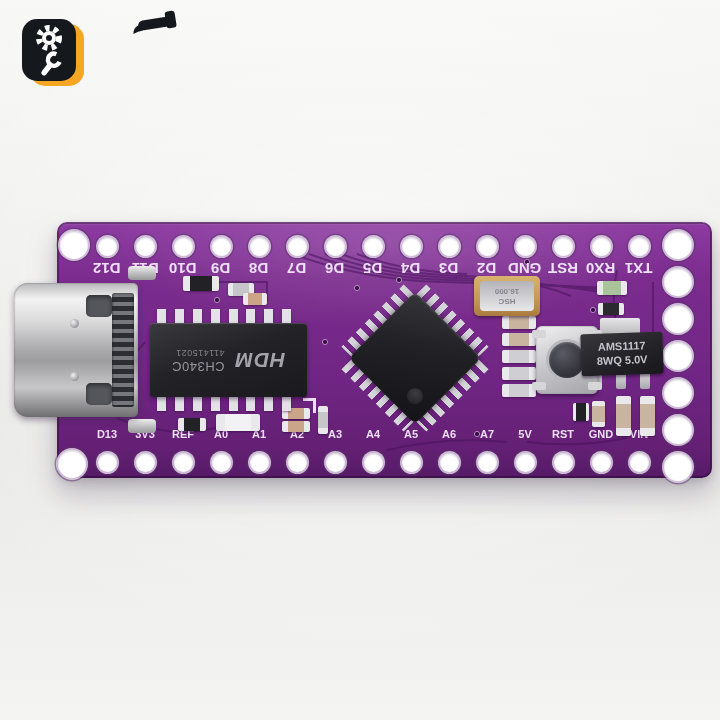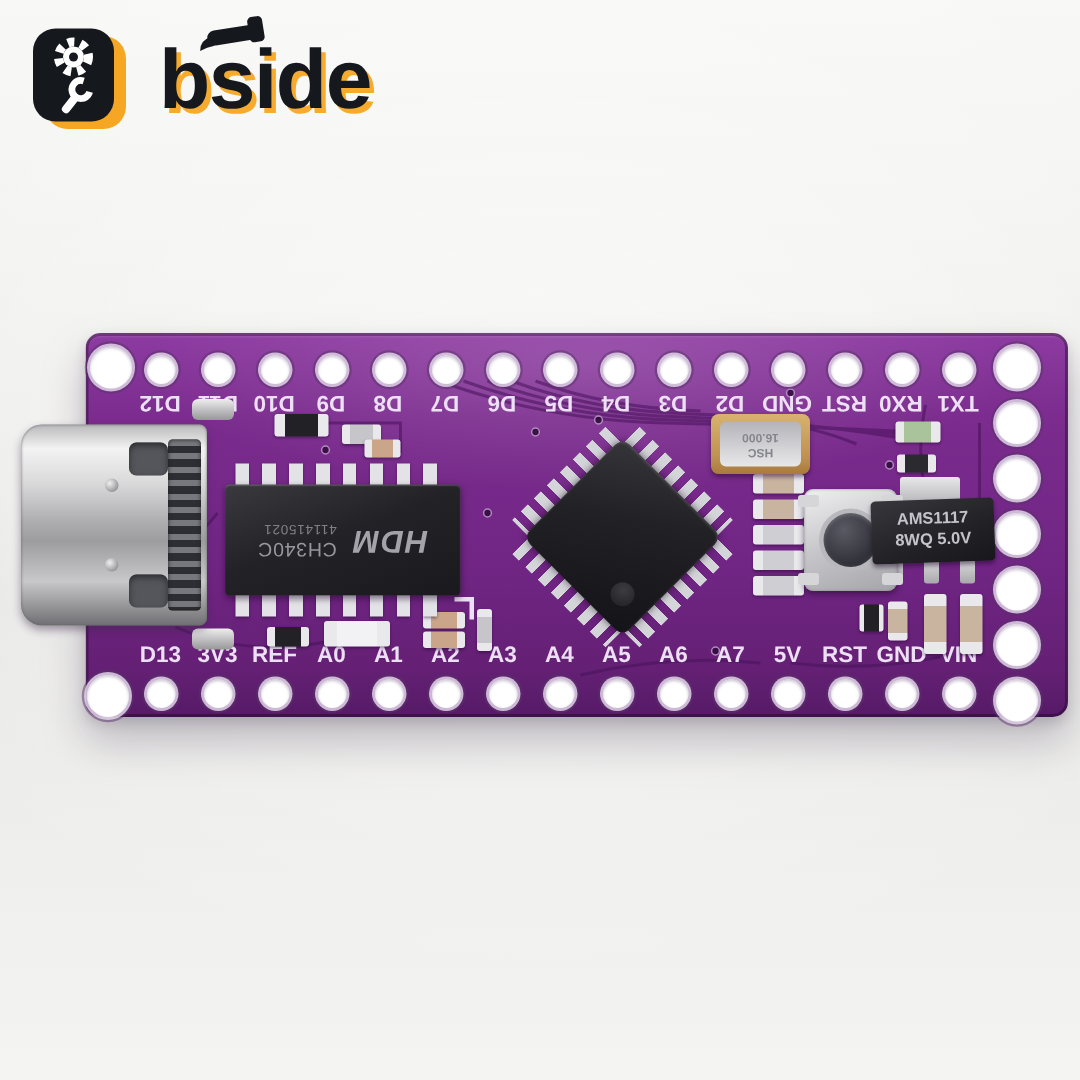--- a/index.html
+++ b/index.html
@@ -27,21 +27,21 @@
   .hole{background:#fff;border-radius:50%;display:block;
     box-shadow:0 0 0 2px rgba(225,212,232,.85), 0 0 0 3.5px rgba(90,50,105,.5), inset 0 1px 2px #cfc6d6;}
   .h20{width:19px;height:19px;}
   .h30{width:28px;height:28px;}
   .row{position:absolute;left:31px;width:570px;display:flex;}
   .row .cell{width:38px;display:flex;justify-content:center;align-items:center;}
   #top-holes{top:15px;} #bot-holes{top:231px;}
   #top-labels{top:38px;} #bot-labels{top:206px;}
   .pinlbl{font-weight:bold;color:#eddff5;white-space:nowrap;}
   #top-labels .pinlbl{font-size:15px;transform:rotate(180deg);display:inline-block;}
-  #bot-labels .pinlbl{font-size:15px;}
+  #bot-labels .pinlbl{font-size:11px;}
   .corner{position:absolute;}
   #right-holes{position:absolute;left:607px;top:9px;height:250px;display:flex;
     flex-direction:column;justify-content:space-between;}
 
   
   .usb{position:absolute;left:-43px;top:61px;width:124px;height:134px;z-index:5;
     border-radius:14px 5px 5px 14px;
     background:linear-gradient(180deg,#b9b9bb 0%,#f3f3f3 12%,#d8d8d9 30%,#aeaeb1 48%,#9d9da0 58%,#c8c8ca 78%,#8f8f92 92%,#707074 100%);
     box-shadow:0 3px 6px rgba(60,40,70,.45), inset 0 0 2px #666;}
   .usb-comb{position:absolute;right:4px;top:10px;width:22px;height:114px;border-radius:3px;
@@ -132,21 +132,20 @@
       <g>
         <circle cx="33" cy="24" r="10" fill="none" stroke="#fff" stroke-width="6" stroke-dasharray="4.4 4.2"></circle>
         <circle cx="33" cy="24" r="7" fill="#fff"></circle>
         <circle cx="33" cy="24" r="3" fill="#15181d"></circle>
       </g>
       <g transform="rotate(38 33 52)">
         <circle cx="33" cy="44" r="6" fill="none" stroke="#fff" stroke-width="4.5" stroke-dasharray="26 9"></circle>
         <rect x="30.5" y="48" width="5.5" height="15" rx="2.5" fill="#fff"></rect>
       </g>
     </svg>
-    <div class="logo-text">bside</div>
     <svg class="hammer" width="52" height="26" viewBox="0 0 52 26">
       <g transform="rotate(-9 26 13)" fill="#15181d">
         <rect x="6" y="8" width="34" height="10" rx="5"></rect>
         <rect x="34" y="3" width="10" height="17" rx="3"></rect>
         <path d="M8,12 q-7,1 -8,8 q5,-2 10,-2 z"></path>
       </g>
     </svg>
   </div>
 
   <div class="pcb">

